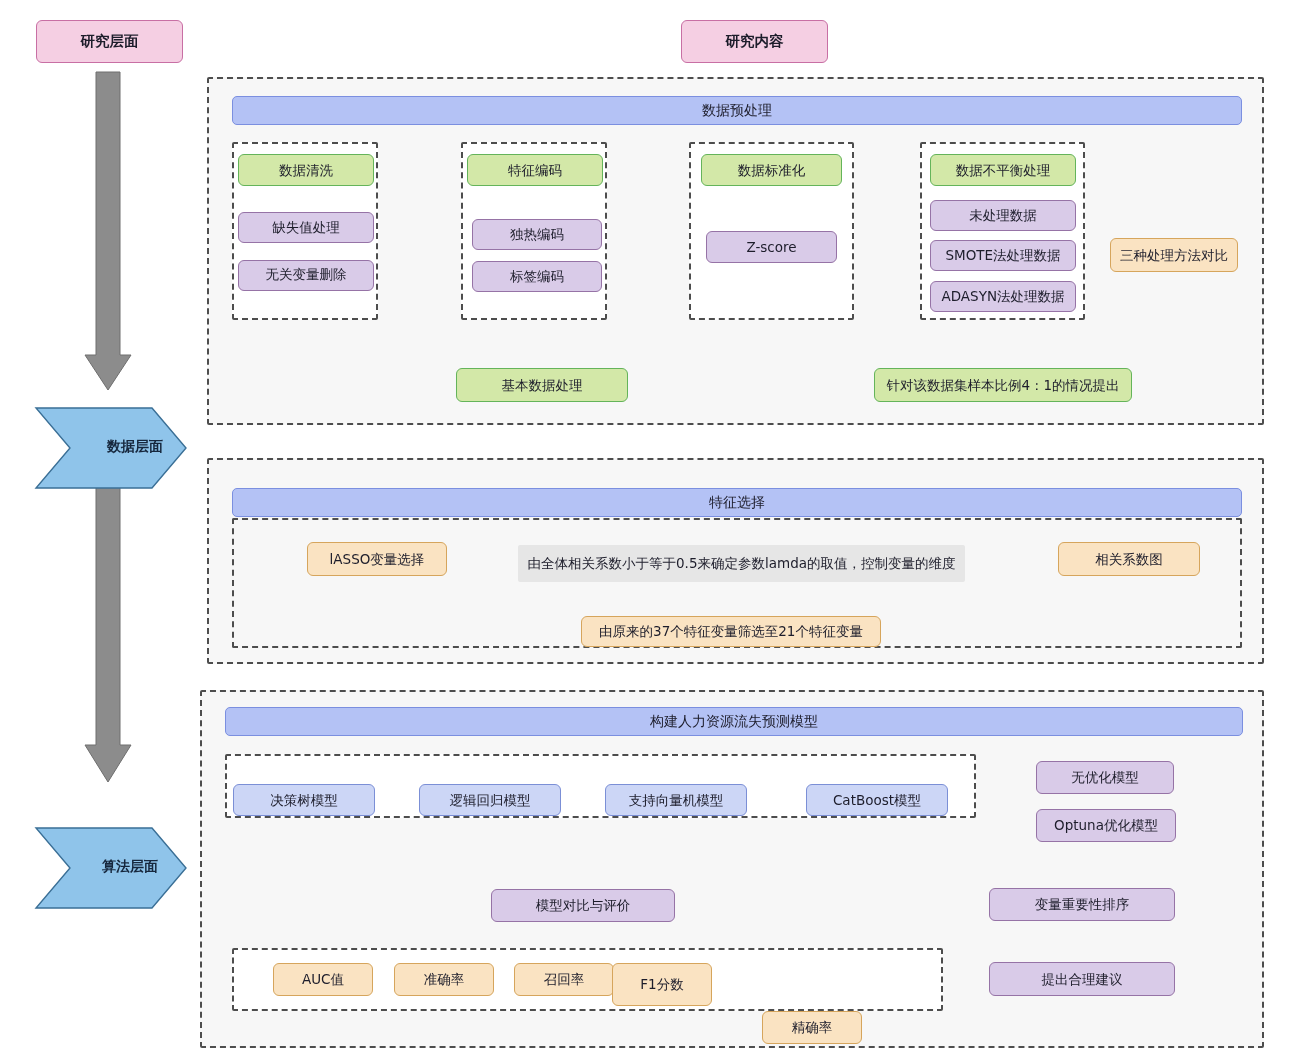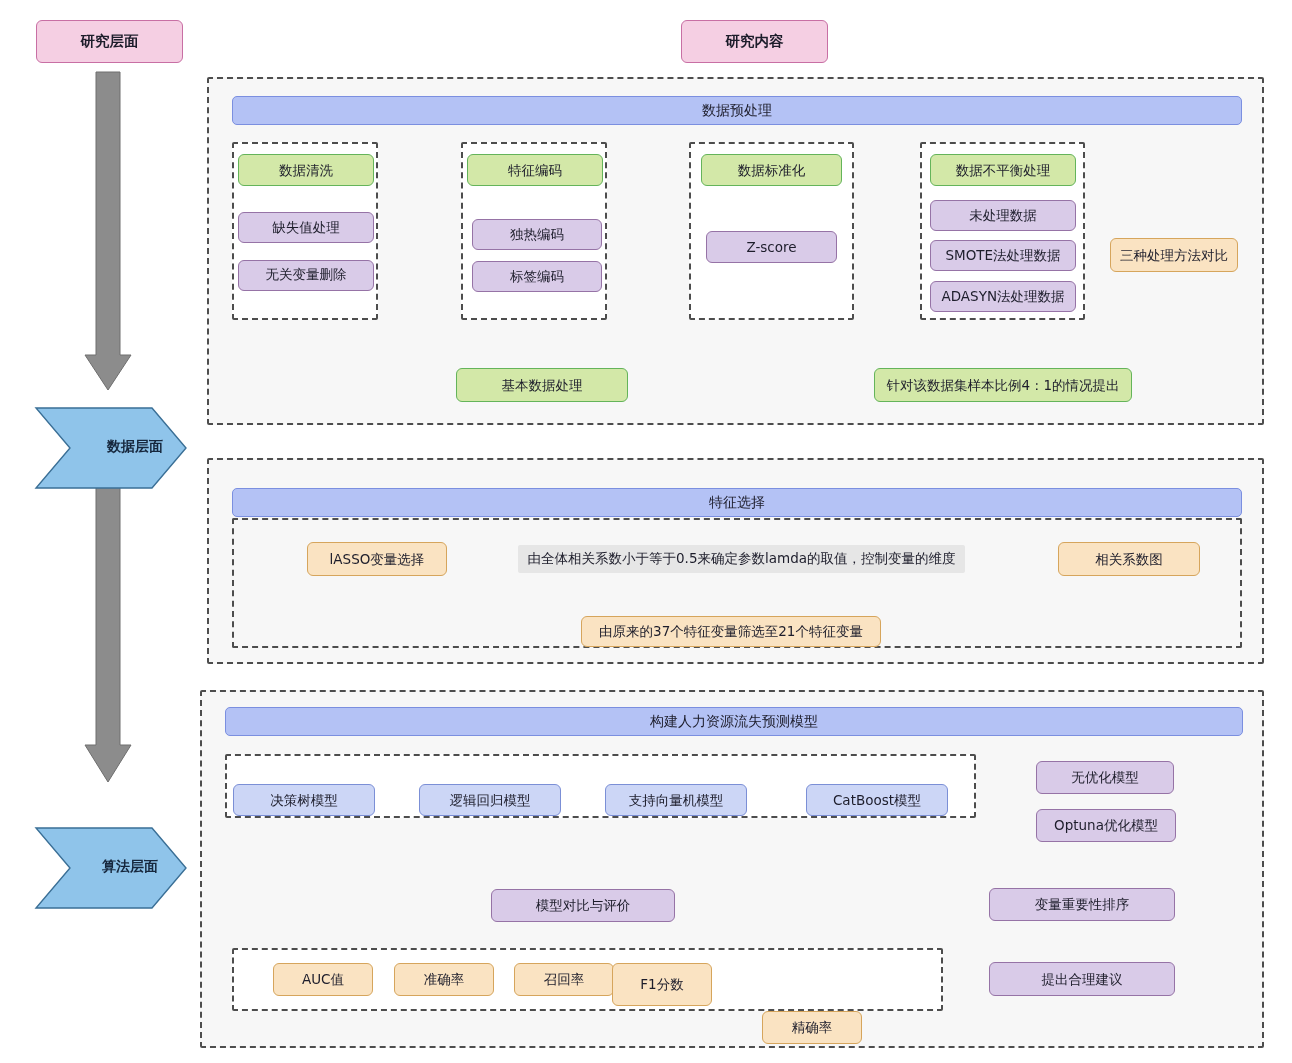--- a/index.html
+++ b/index.html
@@ -214,21 +214,21 @@
   <div class="node green" style="left:456px;top:368px;width:172px;height:34px;">基本数据处理</div>
   <div class="node green" style="left:874px;top:368px;width:258px;height:34px;">针对该数据集样本比例4：1的情况提出</div>
 
   <div class="dash-outer" style="left:207px;top:458px;width:1057px;height:206px;"></div>
 
   <div class="node blue-bar" style="left:232px;top:476px;width:1010px;height:29px;margin-top:12px;">特征选择</div>
 
   <div class="dash-inner-clear" style="left:232px;top:518px;width:1010px;height:130px;"></div>
 
   <div class="node orange" style="left:283px;top:542px;width:140px;height:34px;margin-left:24px;">lASSO变量选择</div>
-  <div class="chip" style="left:518px;top:545px;width:447px;height:28px;">由全体相关系数小于等于0.5来确定参数lamda的取值，控制变量的维度</div>
+  <div class="chip" style="left:518px;top:545px;width:447px;height:37px;">由全体相关系数小于等于0.5来确定参数lamda的取值，控制变量的维度</div>
   <div class="node orange" style="left:1058px;top:542px;width:142px;height:34px;">相关系数图</div>
 
   <div class="node orange" style="left:581px;top:616px;width:300px;height:31px;">由原来的37个特征变量筛选至21个特征变量</div>
 
   <div class="dash-outer" style="left:200px;top:690px;width:1064px;height:358px;"></div>
 
   <div class="node blue-bar" style="left:225px;top:707px;width:1018px;height:29px;">构建人力资源流失预测模型</div>
 
   <div class="dash-inner" style="left:225px;top:754px;width:751px;height:64px;"></div>
 

